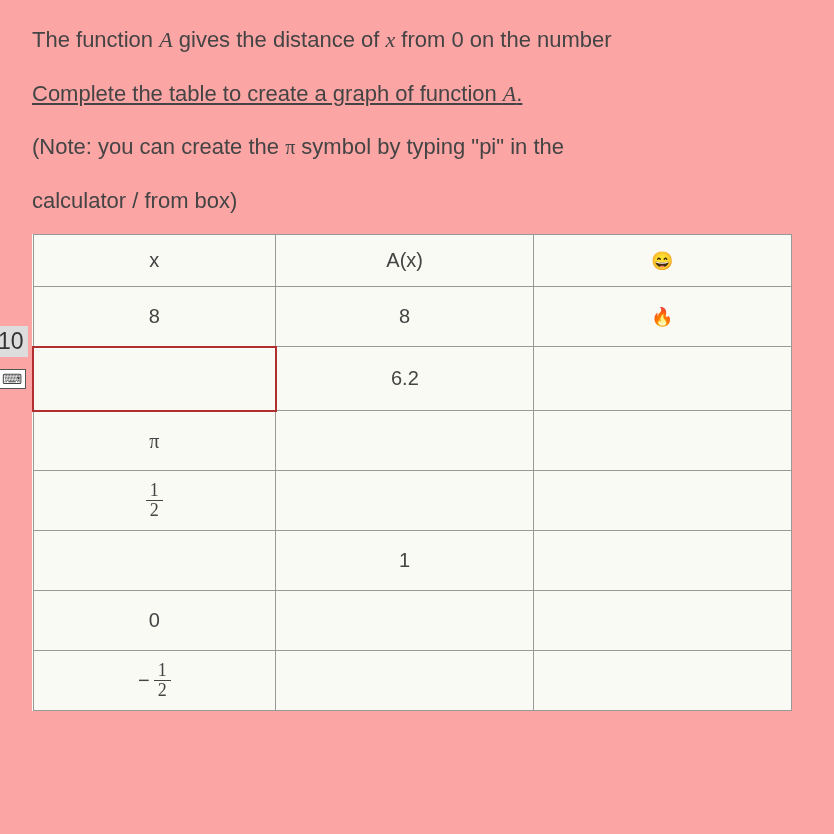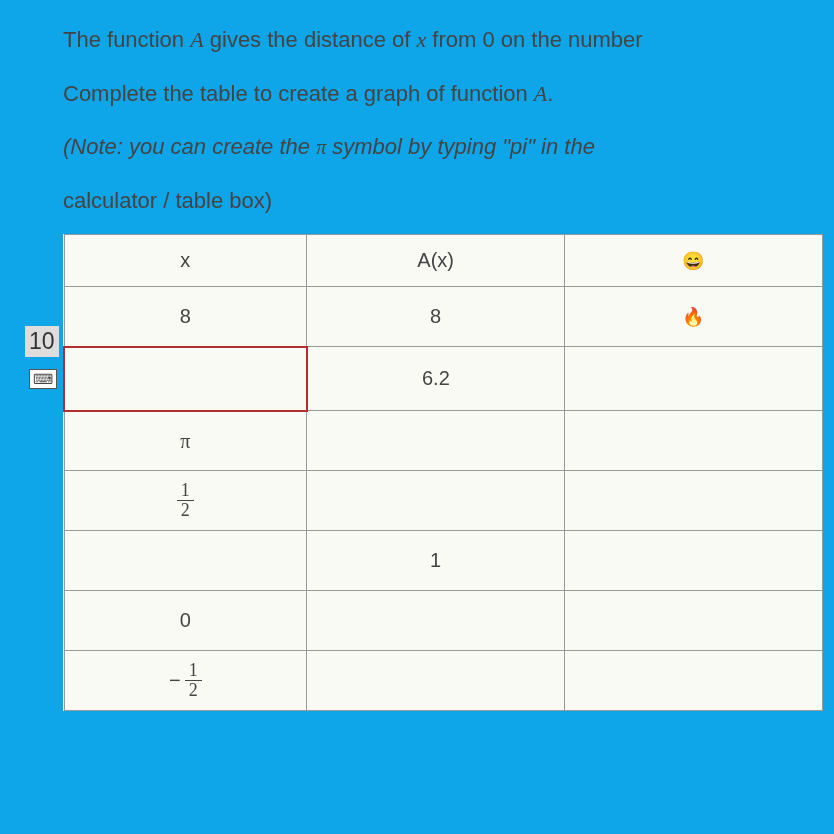--- a/index.html
+++ b/index.html
@@ -5,22 +5,22 @@
     * { box-sizing: border-box; margin: 0; padding: 0; }
     body {
       font-family: Arial, sans-serif;
       background: #e8e8e0;
       width: 834px;
       height: 834px;
       overflow: hidden;
       position: relative;
     }
     .page {
-      background: #0ea5e9;
-      padding: 20px 30px 0 63px;
+      background: #fca5a5;
+      padding: 20px 30px 0 32px;
       min-height: 834px;
       position: relative;
     }
     .problem-text {
       font-size: 22px;
       line-height: 1.8;
       color: #444;
       margin-bottom: 14px;
     }
     .italic-var {
@@ -96,27 +96,27 @@
       font-size: 20px;
     }
   </style>
 </head>
 <body>
 
 <div class="page">
   <p class="problem-text">
     <span>The function </span><span class="italic-var">A</span><span> gives the distance of </span><span class="italic-var">x</span><span> from 0 on the number</span>
   </p>
-  <p class="problem-text" style="margin-top:10px;">
+  <p class="problem-text" style="margin-top:10px;text-decoration:underline;">
     <span>Complete the table to create a graph of function </span><span class="italic-var">A</span><span>.</span>
   </p>
-  <p class="problem-text" style="margin-top:10px;font-style:italic;">
+  <p class="problem-text" style="margin-top:10px;">
     <span>(Note: you can create the </span><span class="pi-sym">π</span><span> symbol by typing "pi" in the</span>
   </p>
-  <p class="problem-text">calculator / table box)</p>
+  <p class="problem-text">calculator / from box)</p>
 
   <div class="table-wrapper">
     <div class="side-num">10</div>
     <table>
       <thead>
         <tr>
           <th class="col-x">x</th>
           <th class="col-ax">A(x)</th>
           <th class="col-emoji"><span class="emoji">😄</span></th>
         </tr>

